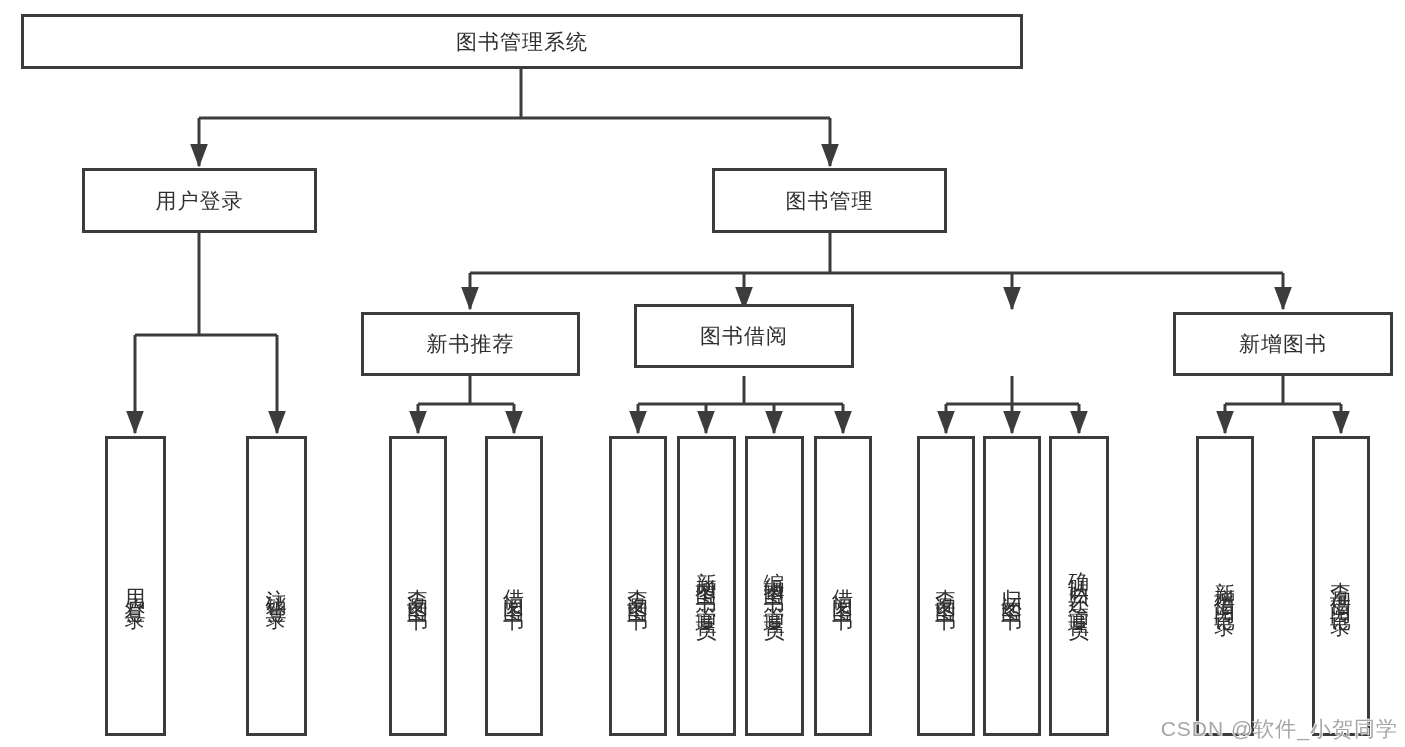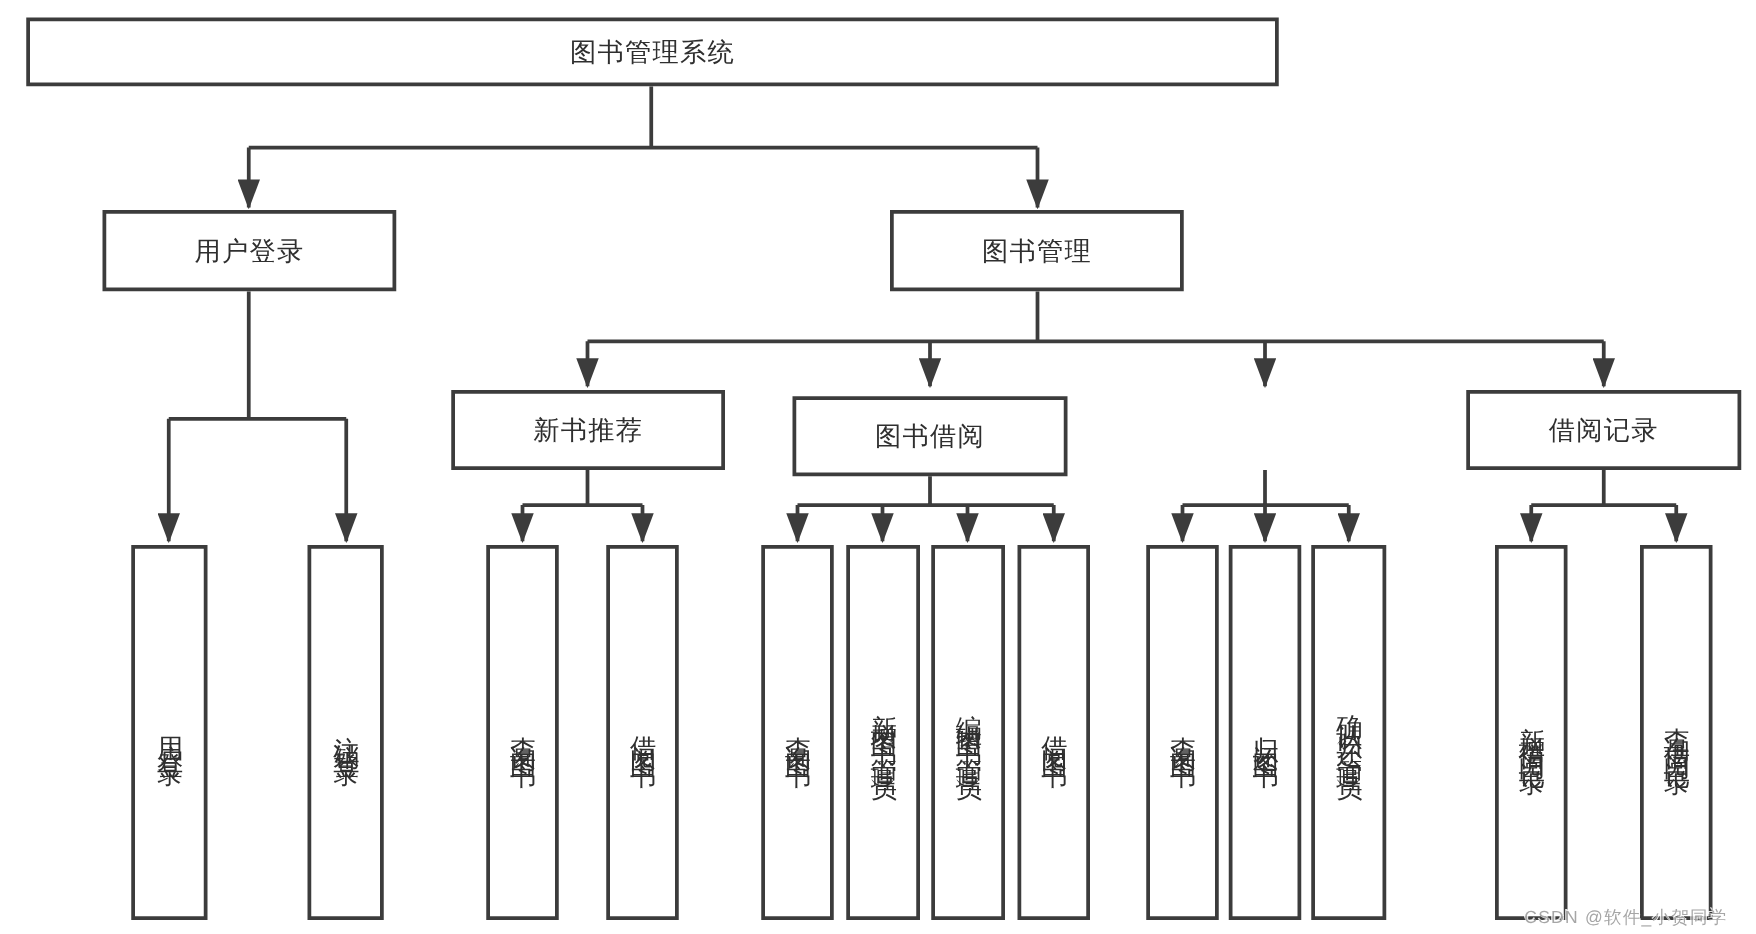--- a/index.html
+++ b/index.html
@@ -39,24 +39,24 @@
   }
   .box.leaf .lbl {
     writing-mode: vertical-rl;
     text-orientation: mixed;
     line-height: 1;
     letter-spacing: 7px;
     white-space: normal;
   }
   #watermark {
     position: absolute;
-    right: 23px;
+    right: 7px;
     bottom: 4px;
     z-index: 3;
-    font-size: 14px;
+    font-size: 21px;
     color: #a6a6a6;
     letter-spacing: 1px;
     white-space: nowrap;
     text-shadow: 1px 1px 0 rgba(255,255,255,.85), -1px -1px 0 rgba(255,255,255,.85);
   }
 </style>
 </head>
 <body>
 
 <div id="stage">
@@ -104,25 +104,25 @@
   <div class="box" style="left:82px;top:168px;width:235px;height:65px">
     <span class="lbl">用户登录</span>
   </div>
   <div class="box" style="left:361px;top:312px;width:219px;height:64px">
     <span class="lbl">新书推荐</span>
   </div>
 
   <div class="box" style="left:712px;top:168px;width:235px;height:65px">
     <span class="lbl">图书管理</span>
   </div>
-  <div class="box" style="left:634px;top:317px;width:220px;height:64px">
+  <div class="box" style="left:634px;top:304px;width:220px;height:64px">
     <span class="lbl">图书借阅</span>
   </div>
   <div class="box" style="left:1173px;top:312px;width:220px;height:64px">
-    <span class="lbl">借阅记录</span>
+    <span class="lbl">新增图书</span>
   </div>
 
   <div class="box leaf" style="left:105px;top:436px;width:61px;height:300px">
     <span class="lbl">用户登录</span>
   </div>
   <div class="box leaf" style="left:246px;top:436px;width:61px;height:300px">
     <span class="lbl">注销登录</span>
   </div>
 
   <div class="box leaf" style="left:389px;top:436px;width:58px;height:300px">

